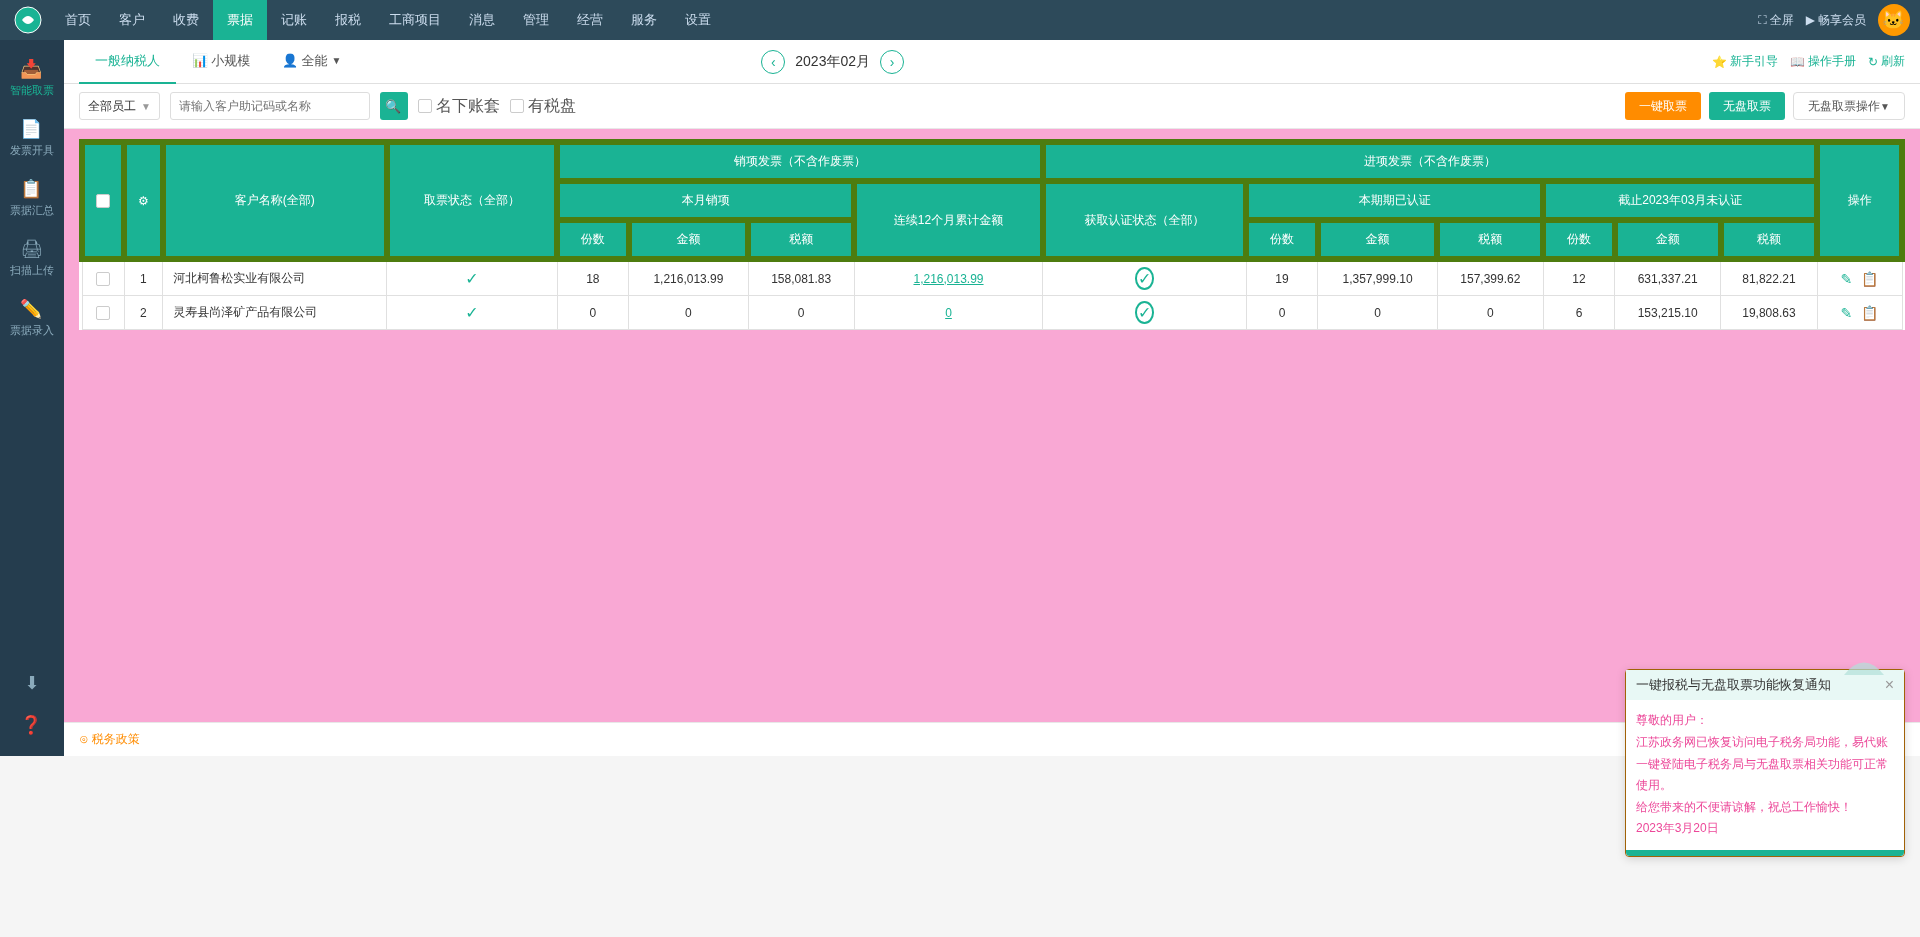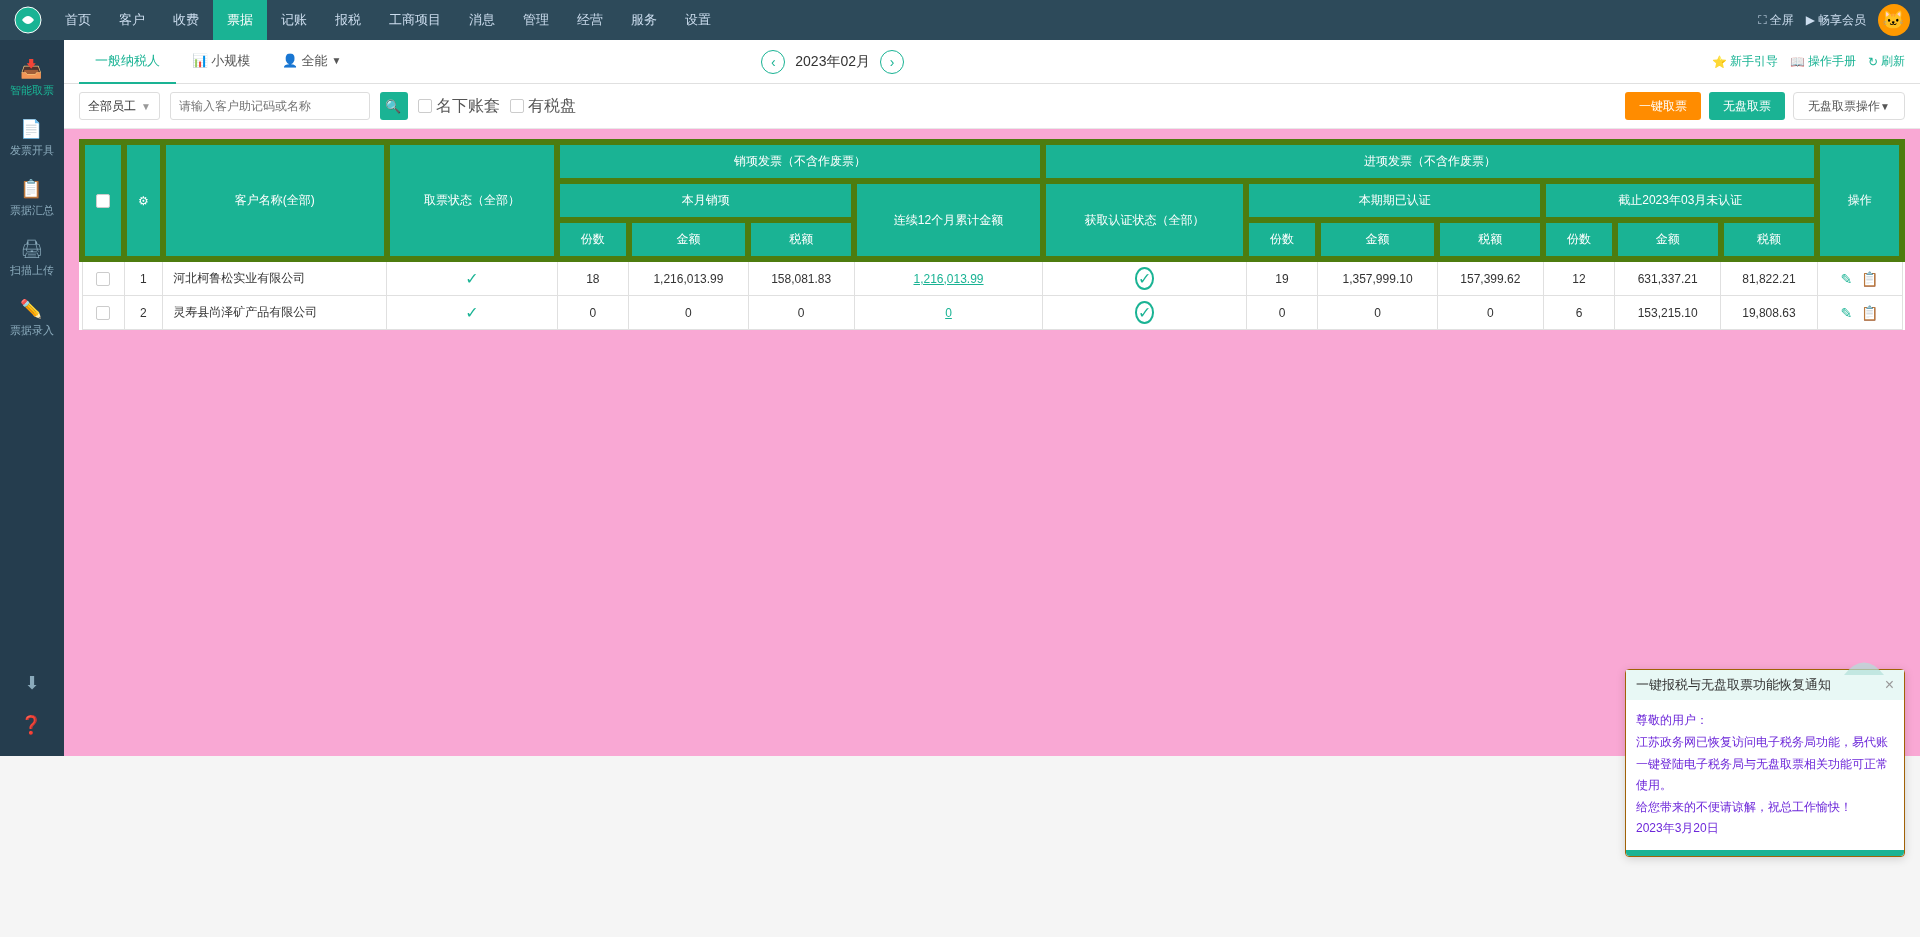--- a/index.html
+++ b/index.html
@@ -61,21 +61,21 @@
     .check-icon { color: #1ab394; font-size: 16px; }
     .col-checkbox { width: 36px; }
     .col-setting { width: 30px; }
     .action-icon { color: #1ab394; cursor: pointer; margin: 0 3px; font-size: 14px; }
 
     
     .notification-popup { position: fixed; bottom: 80px; right: 15px; width: 280px; background: #fff; border: 1px solid #a16207; border-radius: 4px; box-shadow: 0 2px 10px rgba(0,0,0,0.15); z-index: 100; }
     .notification-header { background: #e8f8f5; padding: 6px 10px; display: flex; align-items: center; justify-content: space-between; }
     .notification-title { font-size: 13px; color: #333; font-weight: 500; }
     .notification-close { cursor: pointer; color: #999; font-size: 16px; }
-    .notification-body { padding: 10px; font-size: 12px; color: #6d28d9; line-height: 1.8; }
+    .notification-body { padding: 10px; font-size: 12px; color: #ec4899; line-height: 1.8; }
 
     
     .bottom-bar { background: #fff; padding: 8px 15px; border-top: 1px solid #e8e8e8; display: flex; align-items: center; flex-shrink: 0; }
     .tax-policy { color: #ff8c00; font-size: 12px; cursor: pointer; display: flex; align-items: center; gap: 4px; }
 
     
     ::-webkit-scrollbar { width: 6px; height: 6px; }
     ::-webkit-scrollbar-track { background: #f5f5f5; }
     ::-webkit-scrollbar-thumb { background: #ccc; border-radius: 3px; }
 
@@ -297,20 +297,23 @@
     <td>19,808.63</td>
     <td>
       <span class="action-icon" title="编辑">✎</span>
       <span class="action-icon" title="查看">📋</span>
     </td>
   </tr>
             </tbody>
         </table>
       </div>
 
+      <div class="bottom-bar">
+        <div class="tax-policy">⊙ 税务政策</div>
+      </div>
     </div>
   </div>
 </div>
 
 <div class="notification-popup">
   <div style="position:absolute; top:-20px; right:15px; width:50px; height:25px; overflow:hidden;">
     <svg width="50" height="25" viewBox="0 0 50 25">
       <path d="M5 25 Q25 0 45 25" fill="#b2e0d8" opacity="0.7"></path>
     </svg>
   </div>

